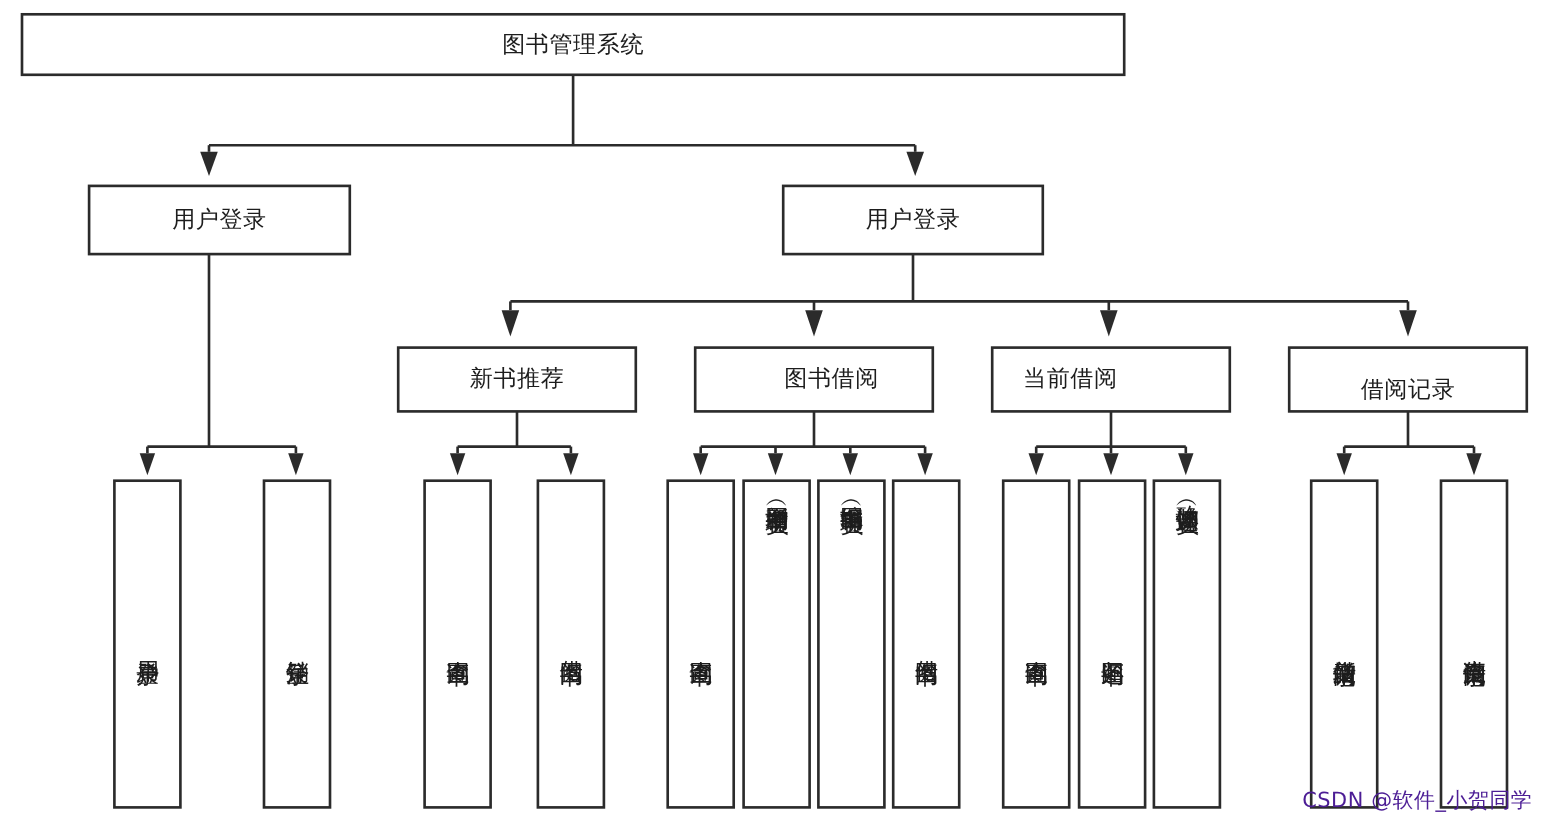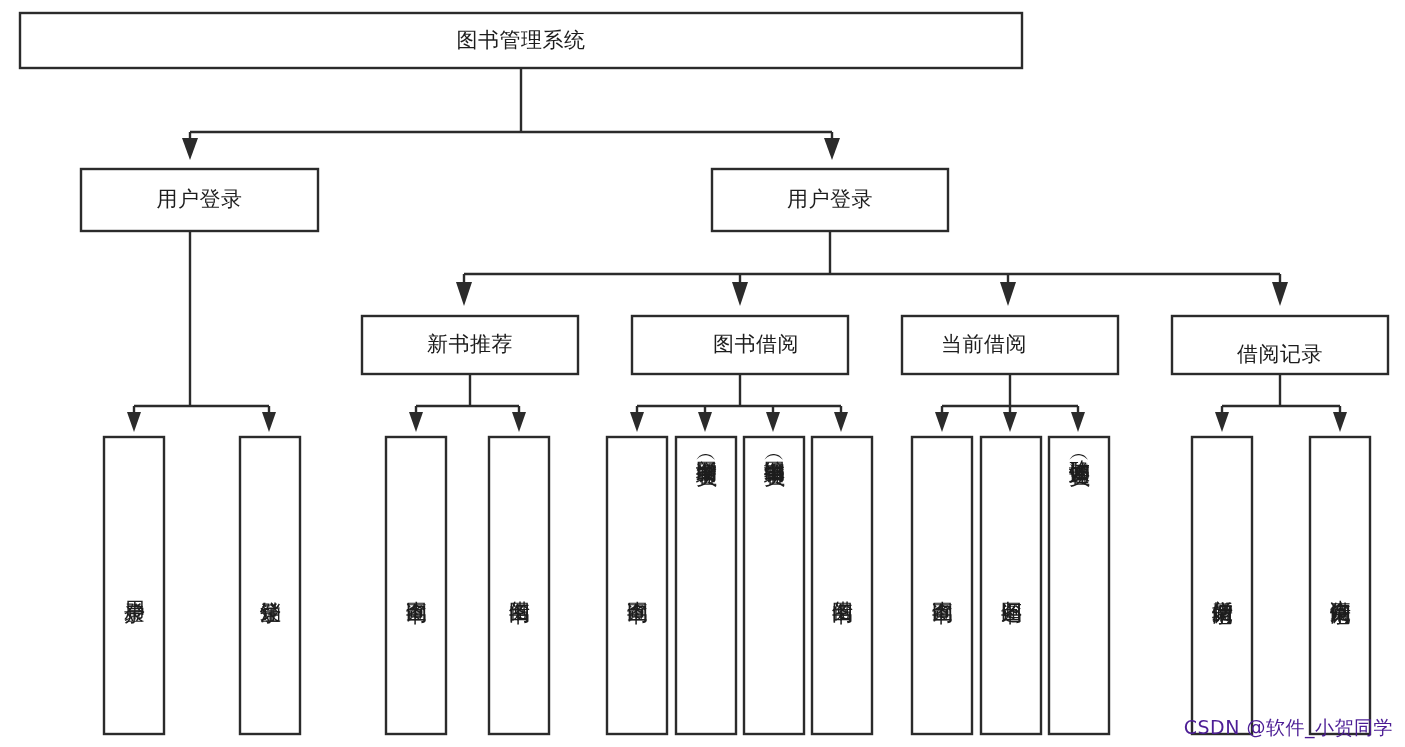--- a/index.html
+++ b/index.html
@@ -189,21 +189,21 @@
     <rect class="node-box" x="1310" y="437" width="60" height="297"></rect>
   </svg>
 
   <div class="node-label-h" style="left:20px; top:13px; width:1002px; height:55px;">图书管理系统</div>
 
   <div class="node-label-h" style="left:81px; top:169px; width:237px; height:62px;">用户登录</div>
   <div class="node-label-h" style="left:712px; top:169px; width:236px; height:62px;">用户登录</div>
 
   <div class="node-label-h" style="left:362px; top:316px; width:216px; height:58px;font-family:Liberation Serif, serif;">新书推荐</div>
   <div class="node-label-h" style="left:632px; top:316px; width:248px; height:58px;">图书借阅</div>
-  <div class="node-label-h" style="left:894px; top:316px; width:180px; height:58px;">当前借阅</div>
+  <div class="node-label-h" style="left:850px; top:316px; width:180px; height:58px;padding-left:33px;">当前借阅</div>
   <div class="node-label-h" style="left:1172px; top:326px; width:216px; height:58px;">借阅记录</div>
 
   <div class="node-label-v" style="left:104px; top:437px; width:60px; height:297px;">用户登录</div>
   <div class="node-label-v" style="left:240px; top:437px; width:60px; height:297px;">注销登录</div>
 
   <div class="node-label-v" style="left:386px; top:437px; width:60px; height:297px;">查询图书</div>
   <div class="node-label-v" style="left:489px; top:437px; width:60px; height:297px;">借阅图书</div>
 
   <div class="node-label-v" style="left:607px; top:437px; width:60px; height:297px;">查询图书</div>
   <div class="node-label-v" style="left:676px; top:437px; width:60px; height:297px; justify-content:flex-start; padding-top:6px; box-sizing:border-box;">新增图书（管理员）</div>

